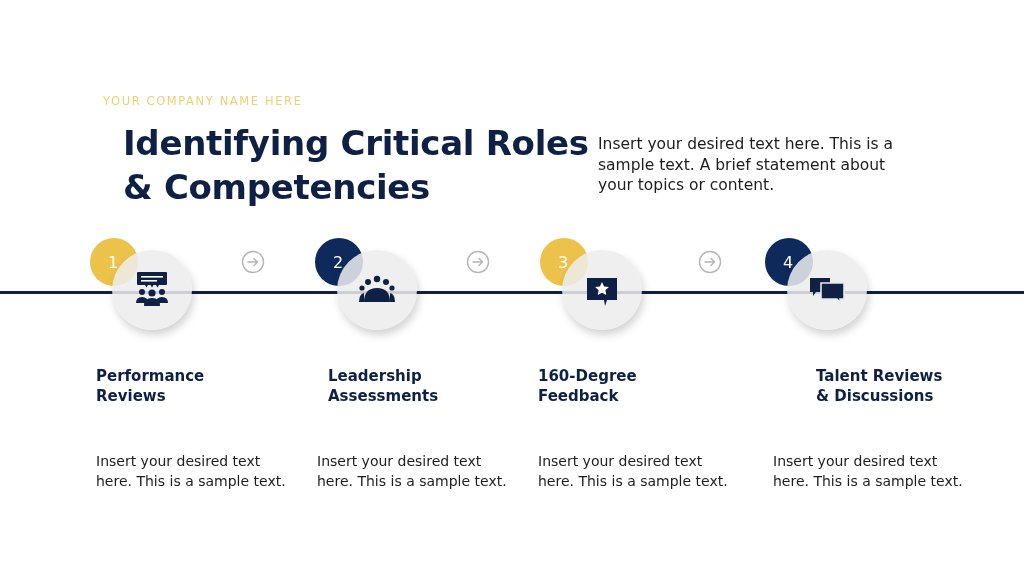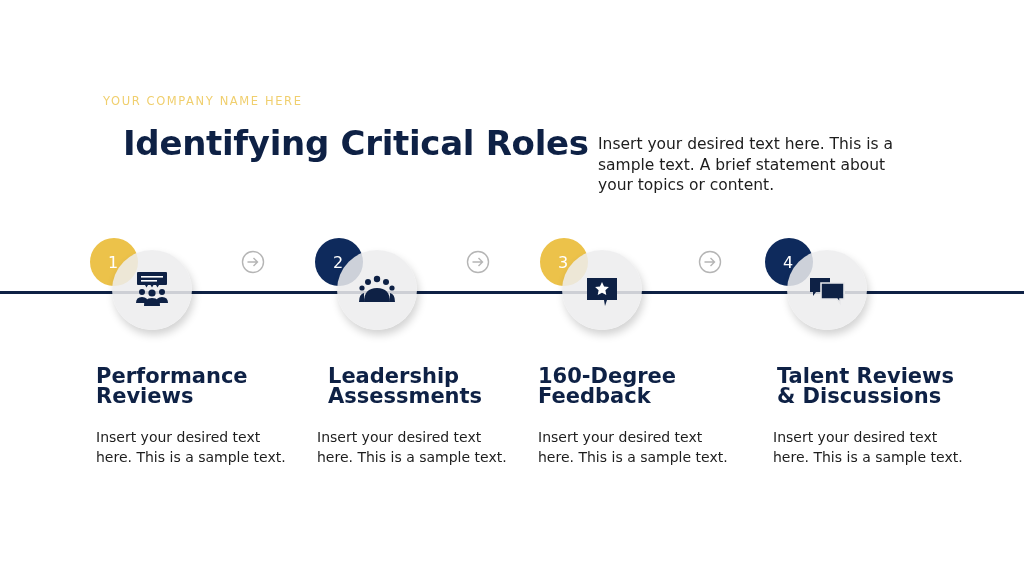--- a/index.html
+++ b/index.html
@@ -9,29 +9,30 @@
   .intro { position: absolute; left: 598px; top: 134px; width: 300px; font-size: 15.5px; line-height: 20.5px; color: #1d1d1d; }
   .line { position: absolute; left: 0; top: 291px; width: 1024px; height: 3px; background: #0e2145; }
   .step { position: absolute; top: 238px; width: 120px; height: 100px; }
   .badge { position: absolute; left: 0; top: 0; width: 48px; height: 48px; border-radius: 50%; }
   .badge.gold { background: #ecc24a; }
   .badge.navy { background: #0e2a5c; }
   .badge-num { position: absolute; left: 18px; top: 15px; font-size: 16px; color: #ffffff; }
   .disc { position: absolute; left: 22px; top: 12px; width: 80px; height: 80px; border-radius: 50%; background: rgba(236,236,238,0.86); box-shadow: 2px 5px 8px rgba(0,0,0,0.18); }
   .disc svg { position: absolute; left: 20px; top: 20px; }
   .arrow { position: absolute; top: 250px; width: 24px; height: 24px; }
-  .label { position: absolute; top: 366px; font-size: 21px; line-height: 20px; font-weight: bold; color: #0e2145; white-space: pre-line; }
-  .desc { position: absolute; top: 428px; font-size: 14px; line-height: 19.5px; color: #1d1d1d; white-space: pre-line; }
+  .label { position: absolute; top: 366px; font-size: 15px; line-height: 20px; font-weight: bold; color: #0e2145; white-space: pre-line; }
+  .desc { position: absolute; top: 452px; font-size: 14px; line-height: 19.5px; color: #1d1d1d; white-space: pre-line; }
 </style>
 </head>
 <body>
 
 <div class="company">YOUR COMPANY NAME HERE</div>
 <div class="title">
   <div>Identifying Critical Roles</div>
+  <div>&amp; Competencies</div>
 </div>
 <div class="intro">Insert your desired text here. This is a sample text. A brief statement about your topics or content.</div>
 
 <div class="line"></div>
 
 <div class="step" style="left:90px;">
   <div class="badge gold">
     <span class="badge-num">1</span>
   </div>
   <div class="disc">
@@ -102,21 +103,21 @@
   <circle cx="12" cy="12" r="10.5" fill="none" stroke="#b5b5b5" stroke-width="1.4"></circle>
   <path d="M6.5 12 h10 M12.5 8 l4 4 l-4 4" fill="none" stroke="#b5b5b5" stroke-width="1.4"></path>
 </svg>
 
 <div class="label" style="left:96px;">Performance
 Reviews</div>
 <div class="label" style="left:328px;">Leadership
 Assessments</div>
 <div class="label" style="left:538px;">160-Degree
 Feedback</div>
-<div class="label" style="left:777px;">Talent  Reviews
+<div class="label" style="left:816px;">Talent  Reviews
 &amp; Discussions</div>
 
 <div class="desc" style="left:96px;">Insert your desired text
 here. This is a sample text.</div>
 <div class="desc" style="left:317px;">Insert your desired text
 here. This is a sample text.</div>
 <div class="desc" style="left:538px;">Insert your desired text
 here. This is a sample text.</div>
 <div class="desc" style="left:773px;">Insert your desired text
 here. This is a sample text.</div>

